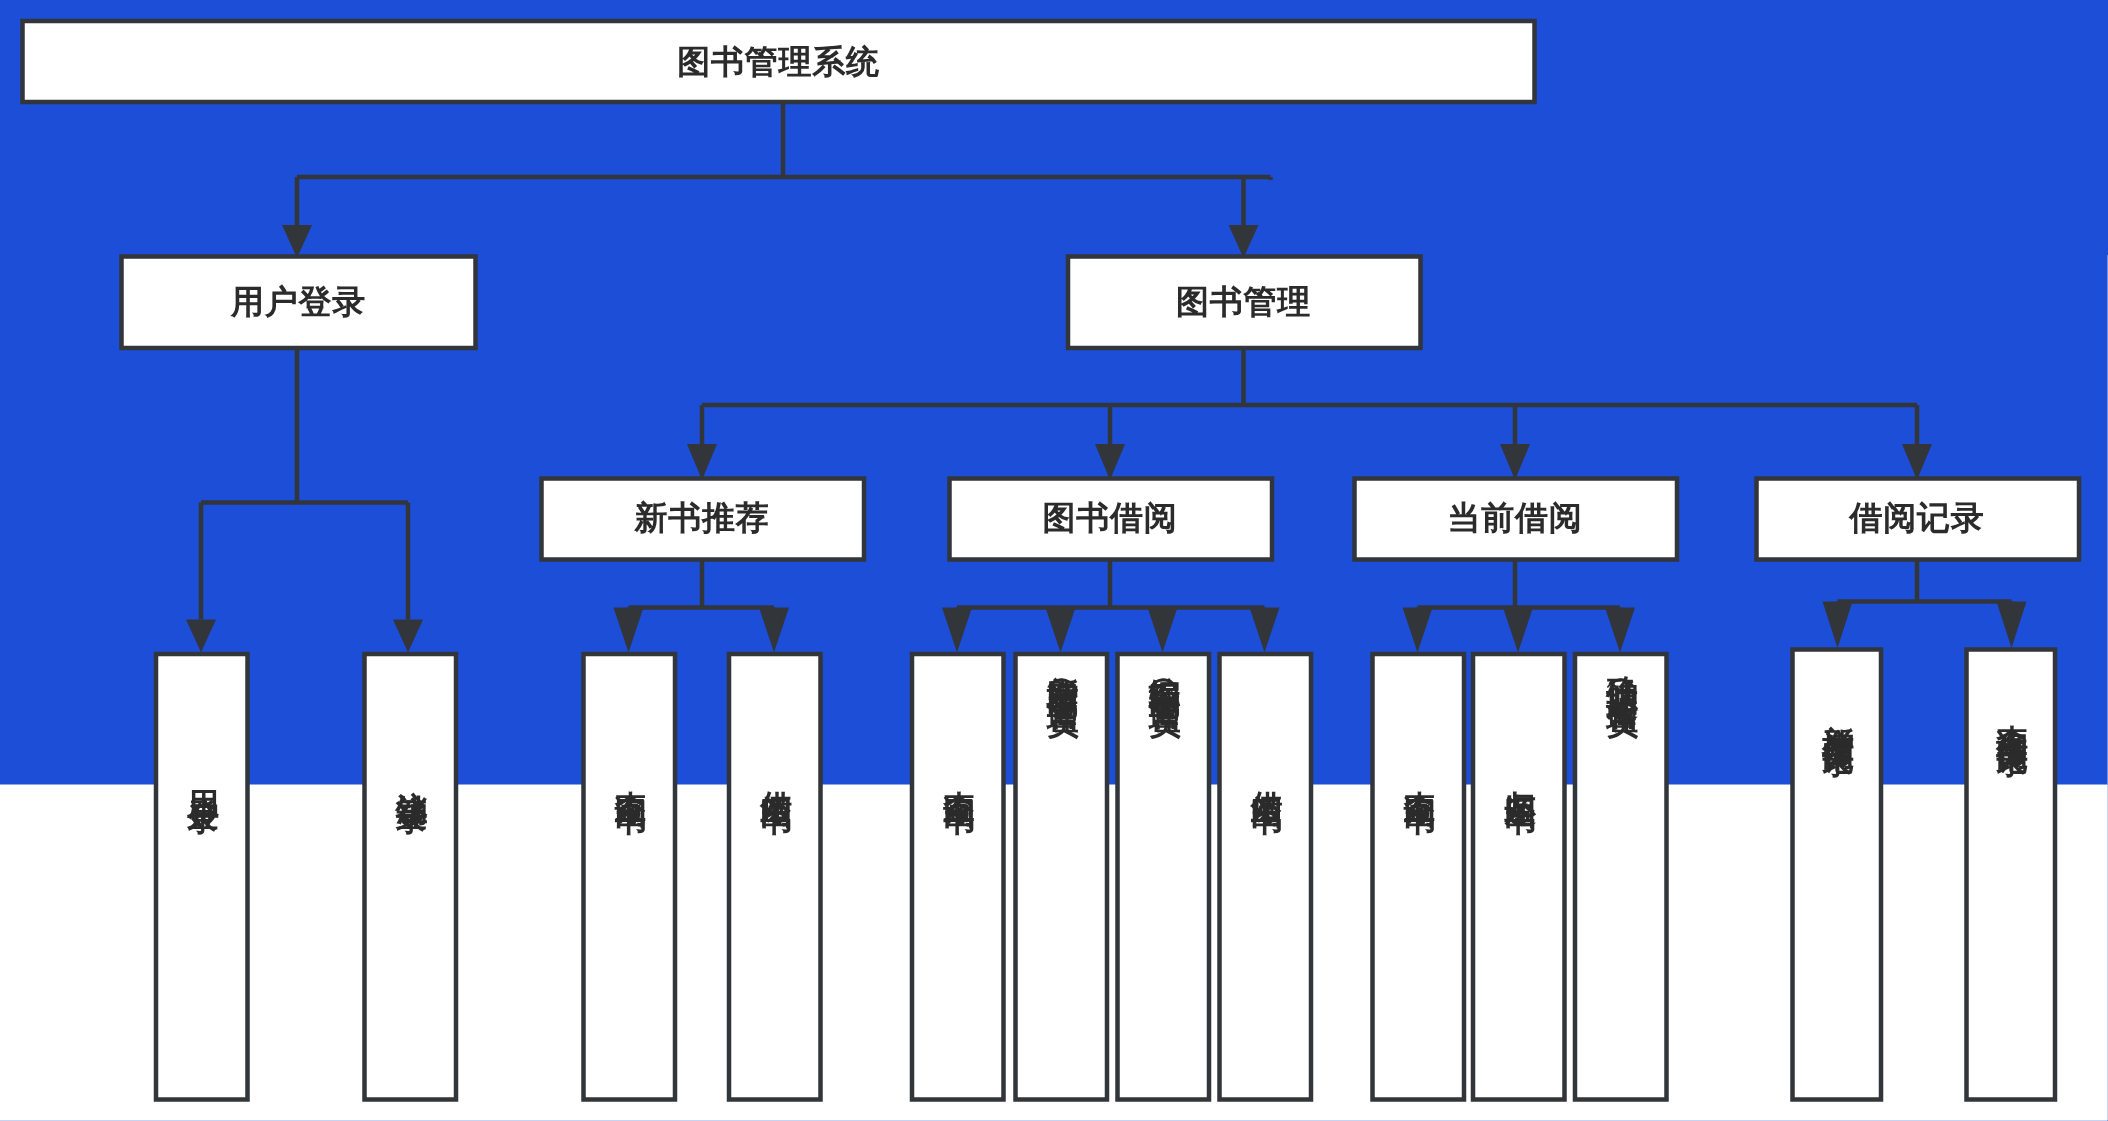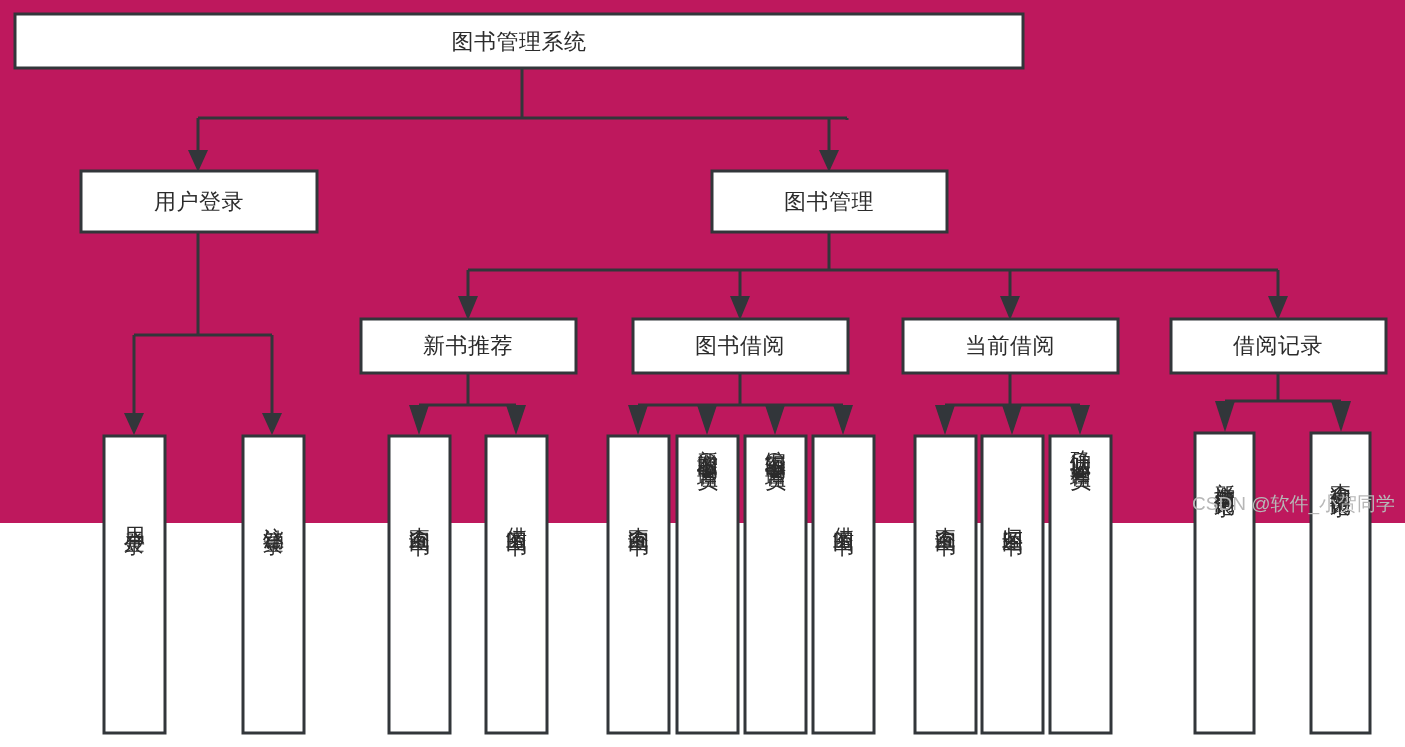--- a/index.html
+++ b/index.html
@@ -11,21 +11,22 @@
     width: 1405px;
     height: 747px;
     font-family: "Liberation Sans", "DejaVu Sans", sans-serif;
     overflow: hidden;
     position: relative;
   }
   #diagram-root {
     position: relative;
     width: 1405px;
     height: 523px;
-    background: #be185d;
+    background: #1d4ed8;
+    font-weight: bold;
   }
   svg.flow {
     position: absolute;
     left: 0;
     top: 0;
     width: 1405px;
     height: 747px;
     display: block;
   }
   .node-rect {
@@ -236,15 +237,14 @@
       <text class="node-label-v" x="1225" y="475">新增借阅记录</text>
     </g>
 
     <g>
       <rect class="node-rect" x="1311" y="433" width="59" height="300"></rect>
       <text class="node-label-v" x="1341" y="475">查询借阅记录</text>
     </g>
 
   </svg>
 
-  <div class="watermark">CSDN @软件_小贺同学</div>
 
 </div>
 
 </body></html>

